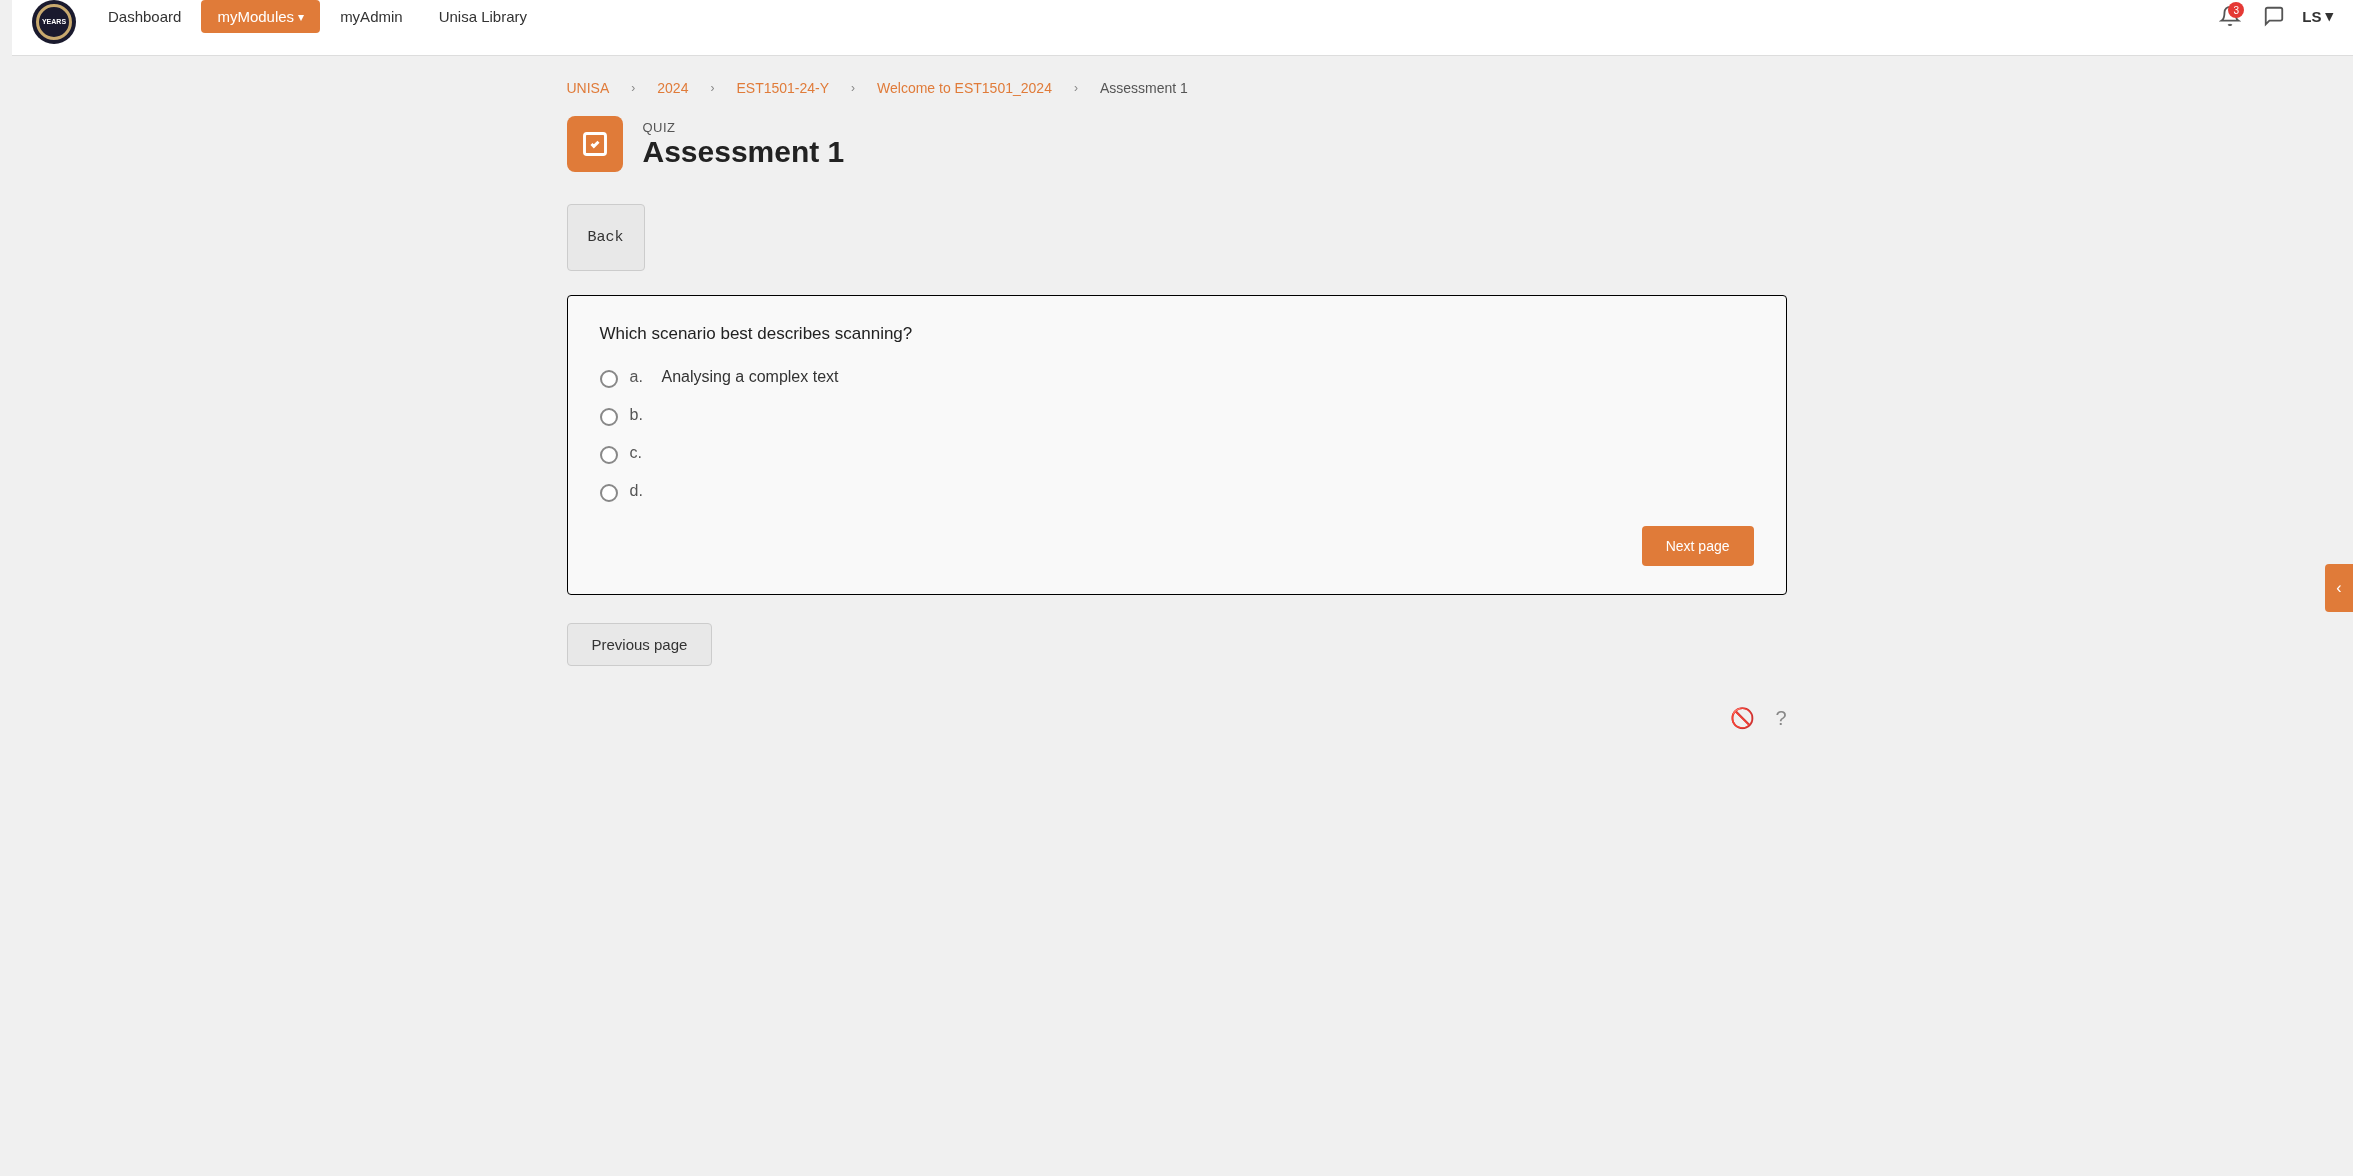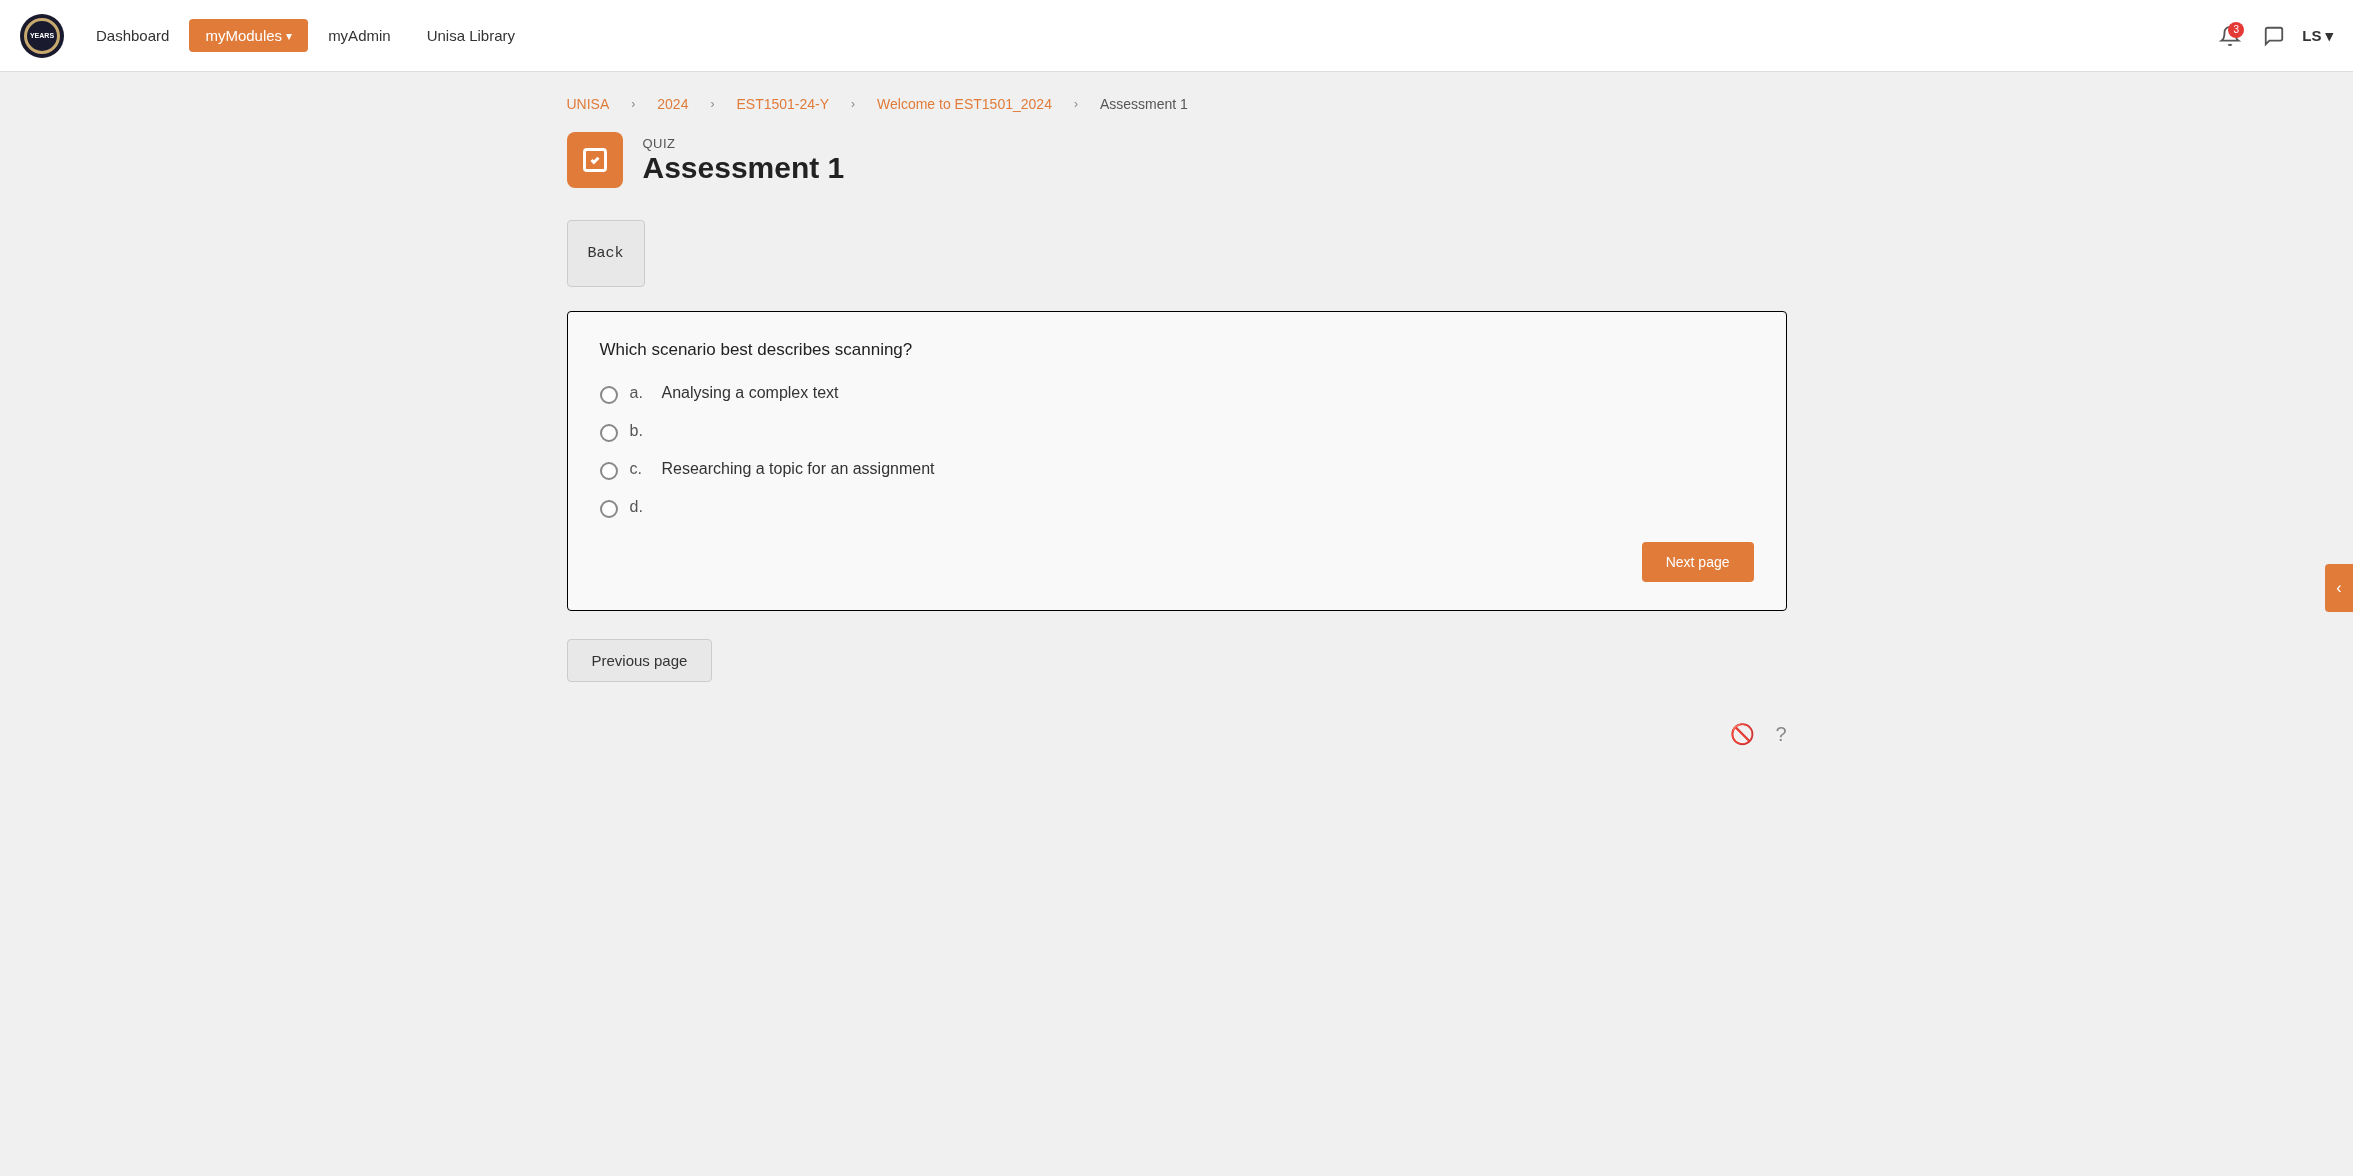--- a/index.html
+++ b/index.html
@@ -8,24 +8,25 @@
       background: #f0f0f0;
       min-height: 100vh;
       color: #333;
     }
 
     
     .top-nav {
       background: #fff;
       border-bottom: 1px solid #ddd;
       display: flex;
-      align-items: center;
+      align-items: flex-start;
       padding: 0 20px;
-      height: 72px;
+      height: 56px;
       position: relative;
+      margin-left: 12px;
     }
     .nav-logo {
       width: 44px;
       height: 44px;
       border-radius: 50%;
       background: #1a1a2e;
       display: flex;
       align-items: center;
       justify-content: center;
       margin-right: 16px;
@@ -441,21 +442,20 @@
           <span class="option-letter">a.</span>
           <span class="option-text">Analysing a complex text</span>
         </li>
         <li class="option-item">
           <input type="radio" class="option-radio" name="answer" style="">
           <span class="option-letter">b.</span>
         </li>
         <li class="option-item">
           <input type="radio" class="option-radio" name="answer" style="">
           <span class="option-letter">c.</span>
-          <span class="option-text">Researching a topic for an assignment</span>
         </li>
         <li class="option-item">
           <input type="radio" class="option-radio" name="answer" style="">
           <span class="option-letter">d.</span>
         </li>
       </ul>
 
       <button class="next-page-btn">Next page</button>
     </div>
   </div>

